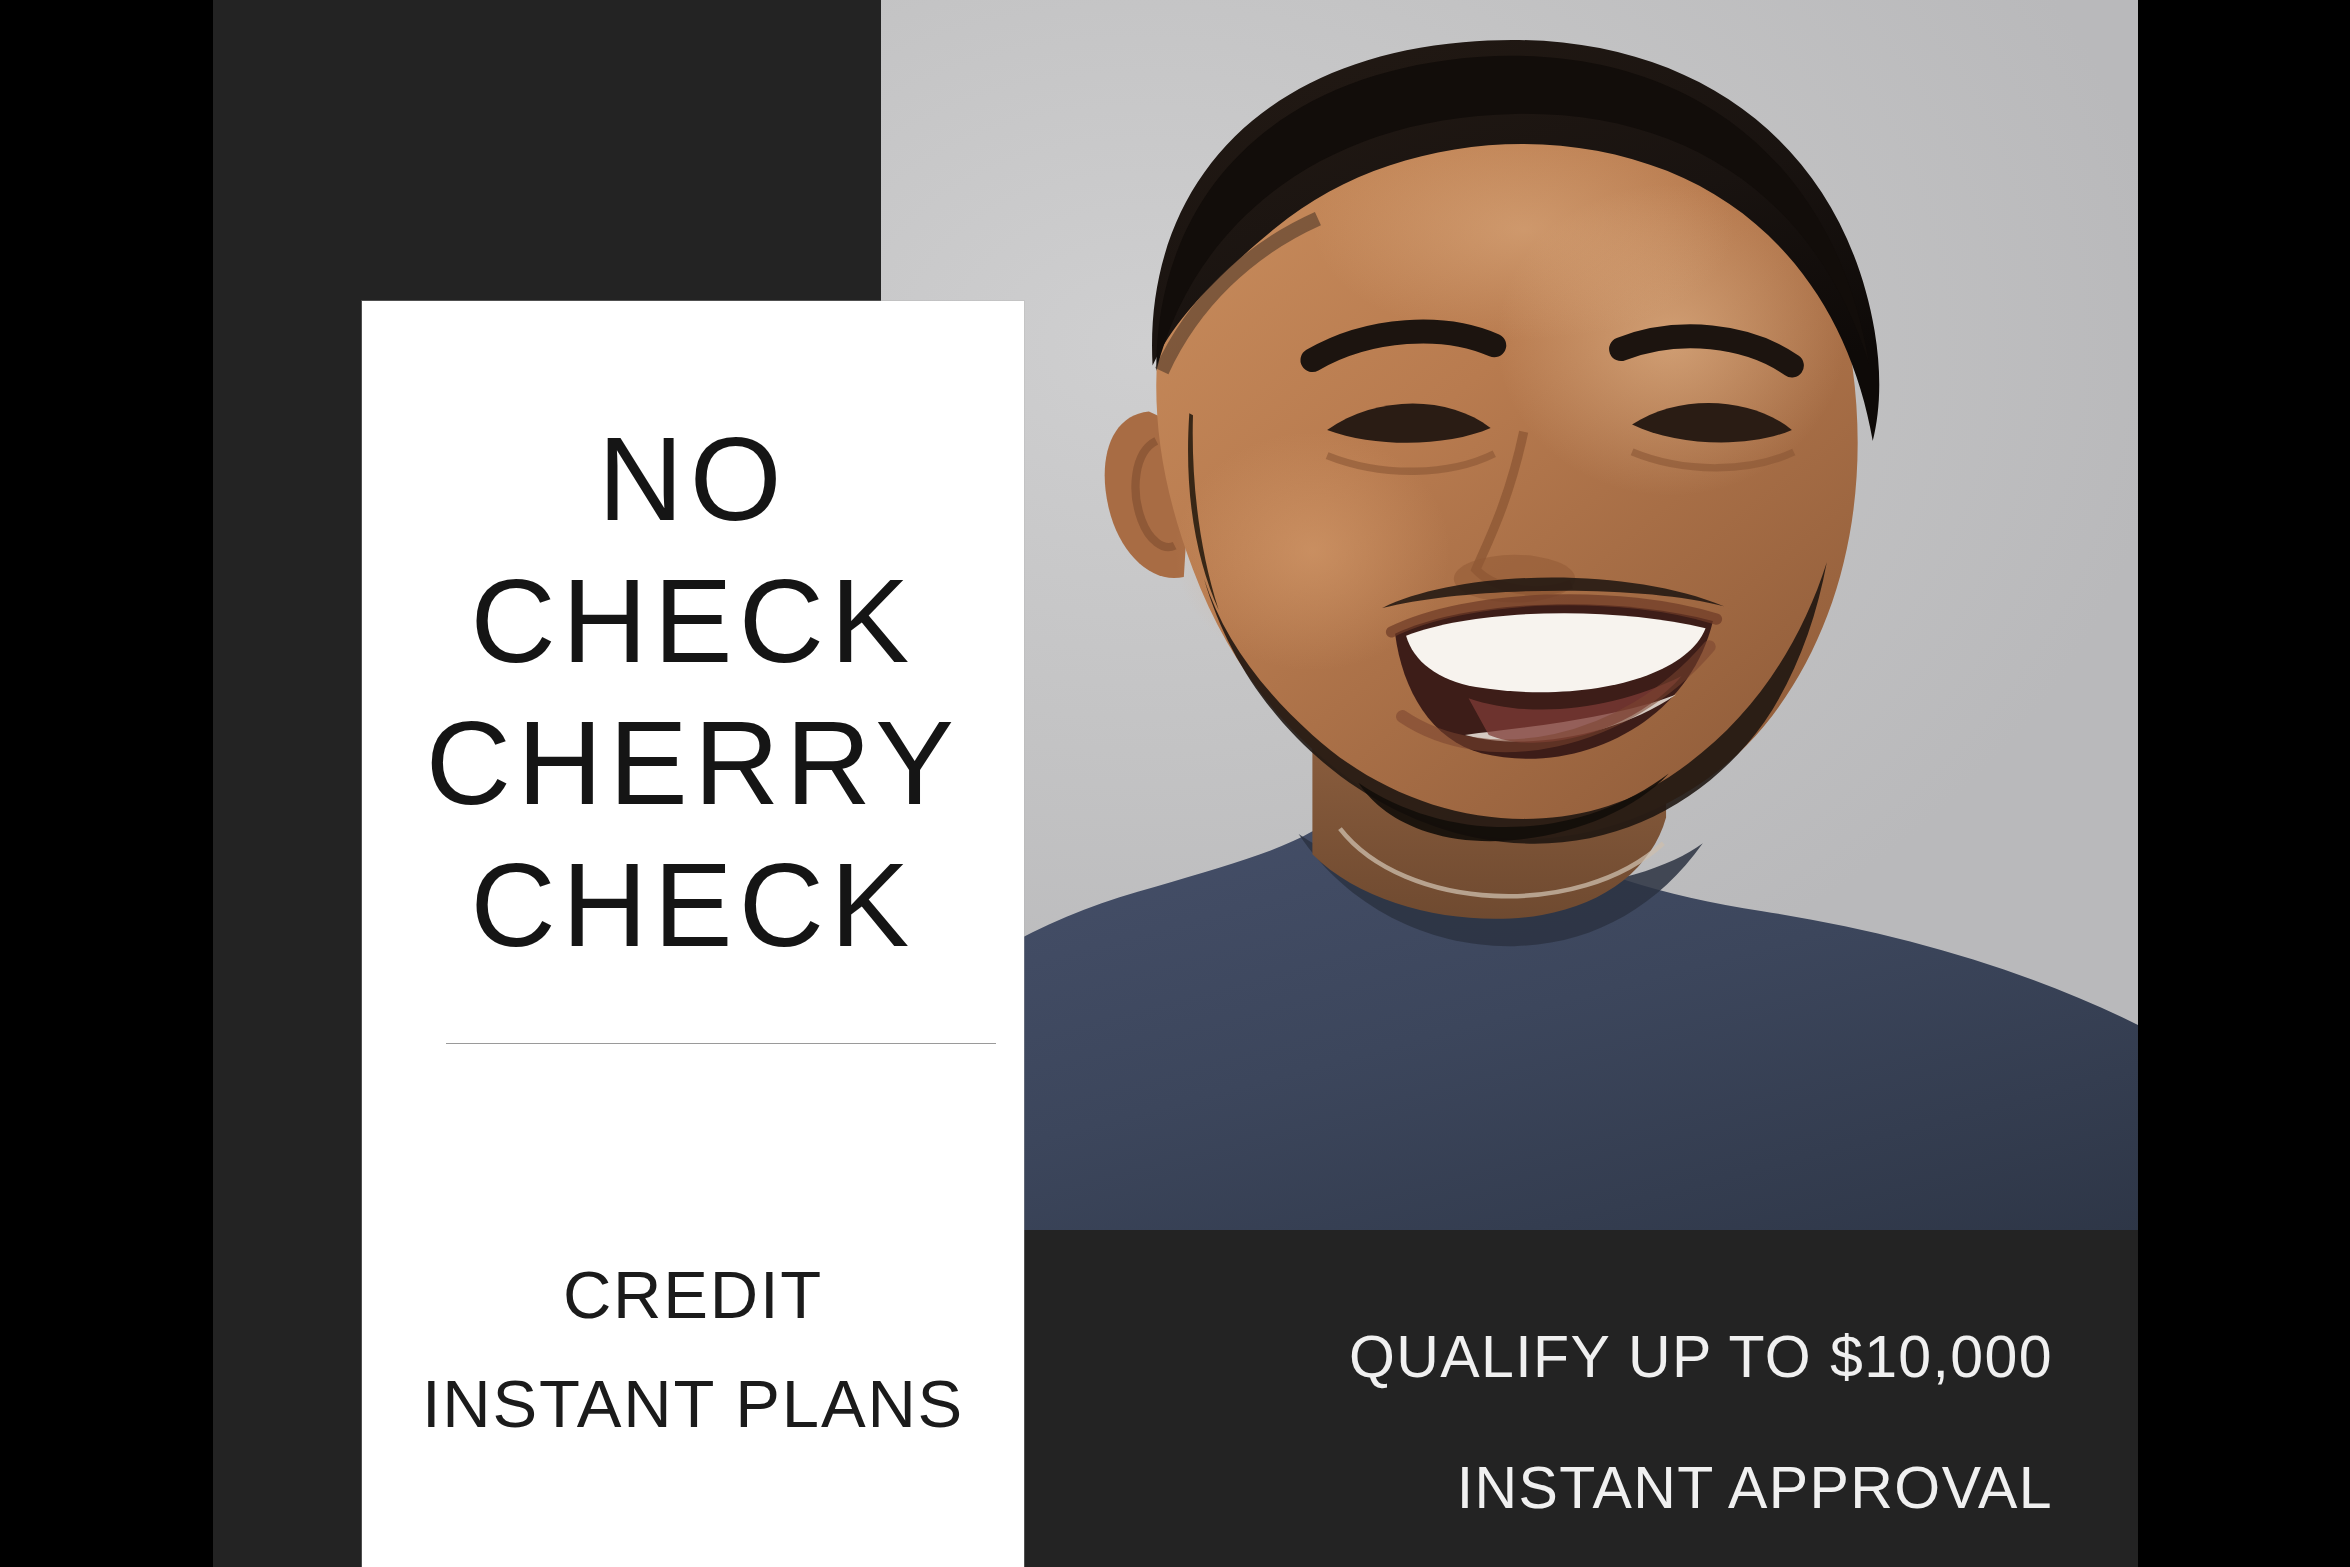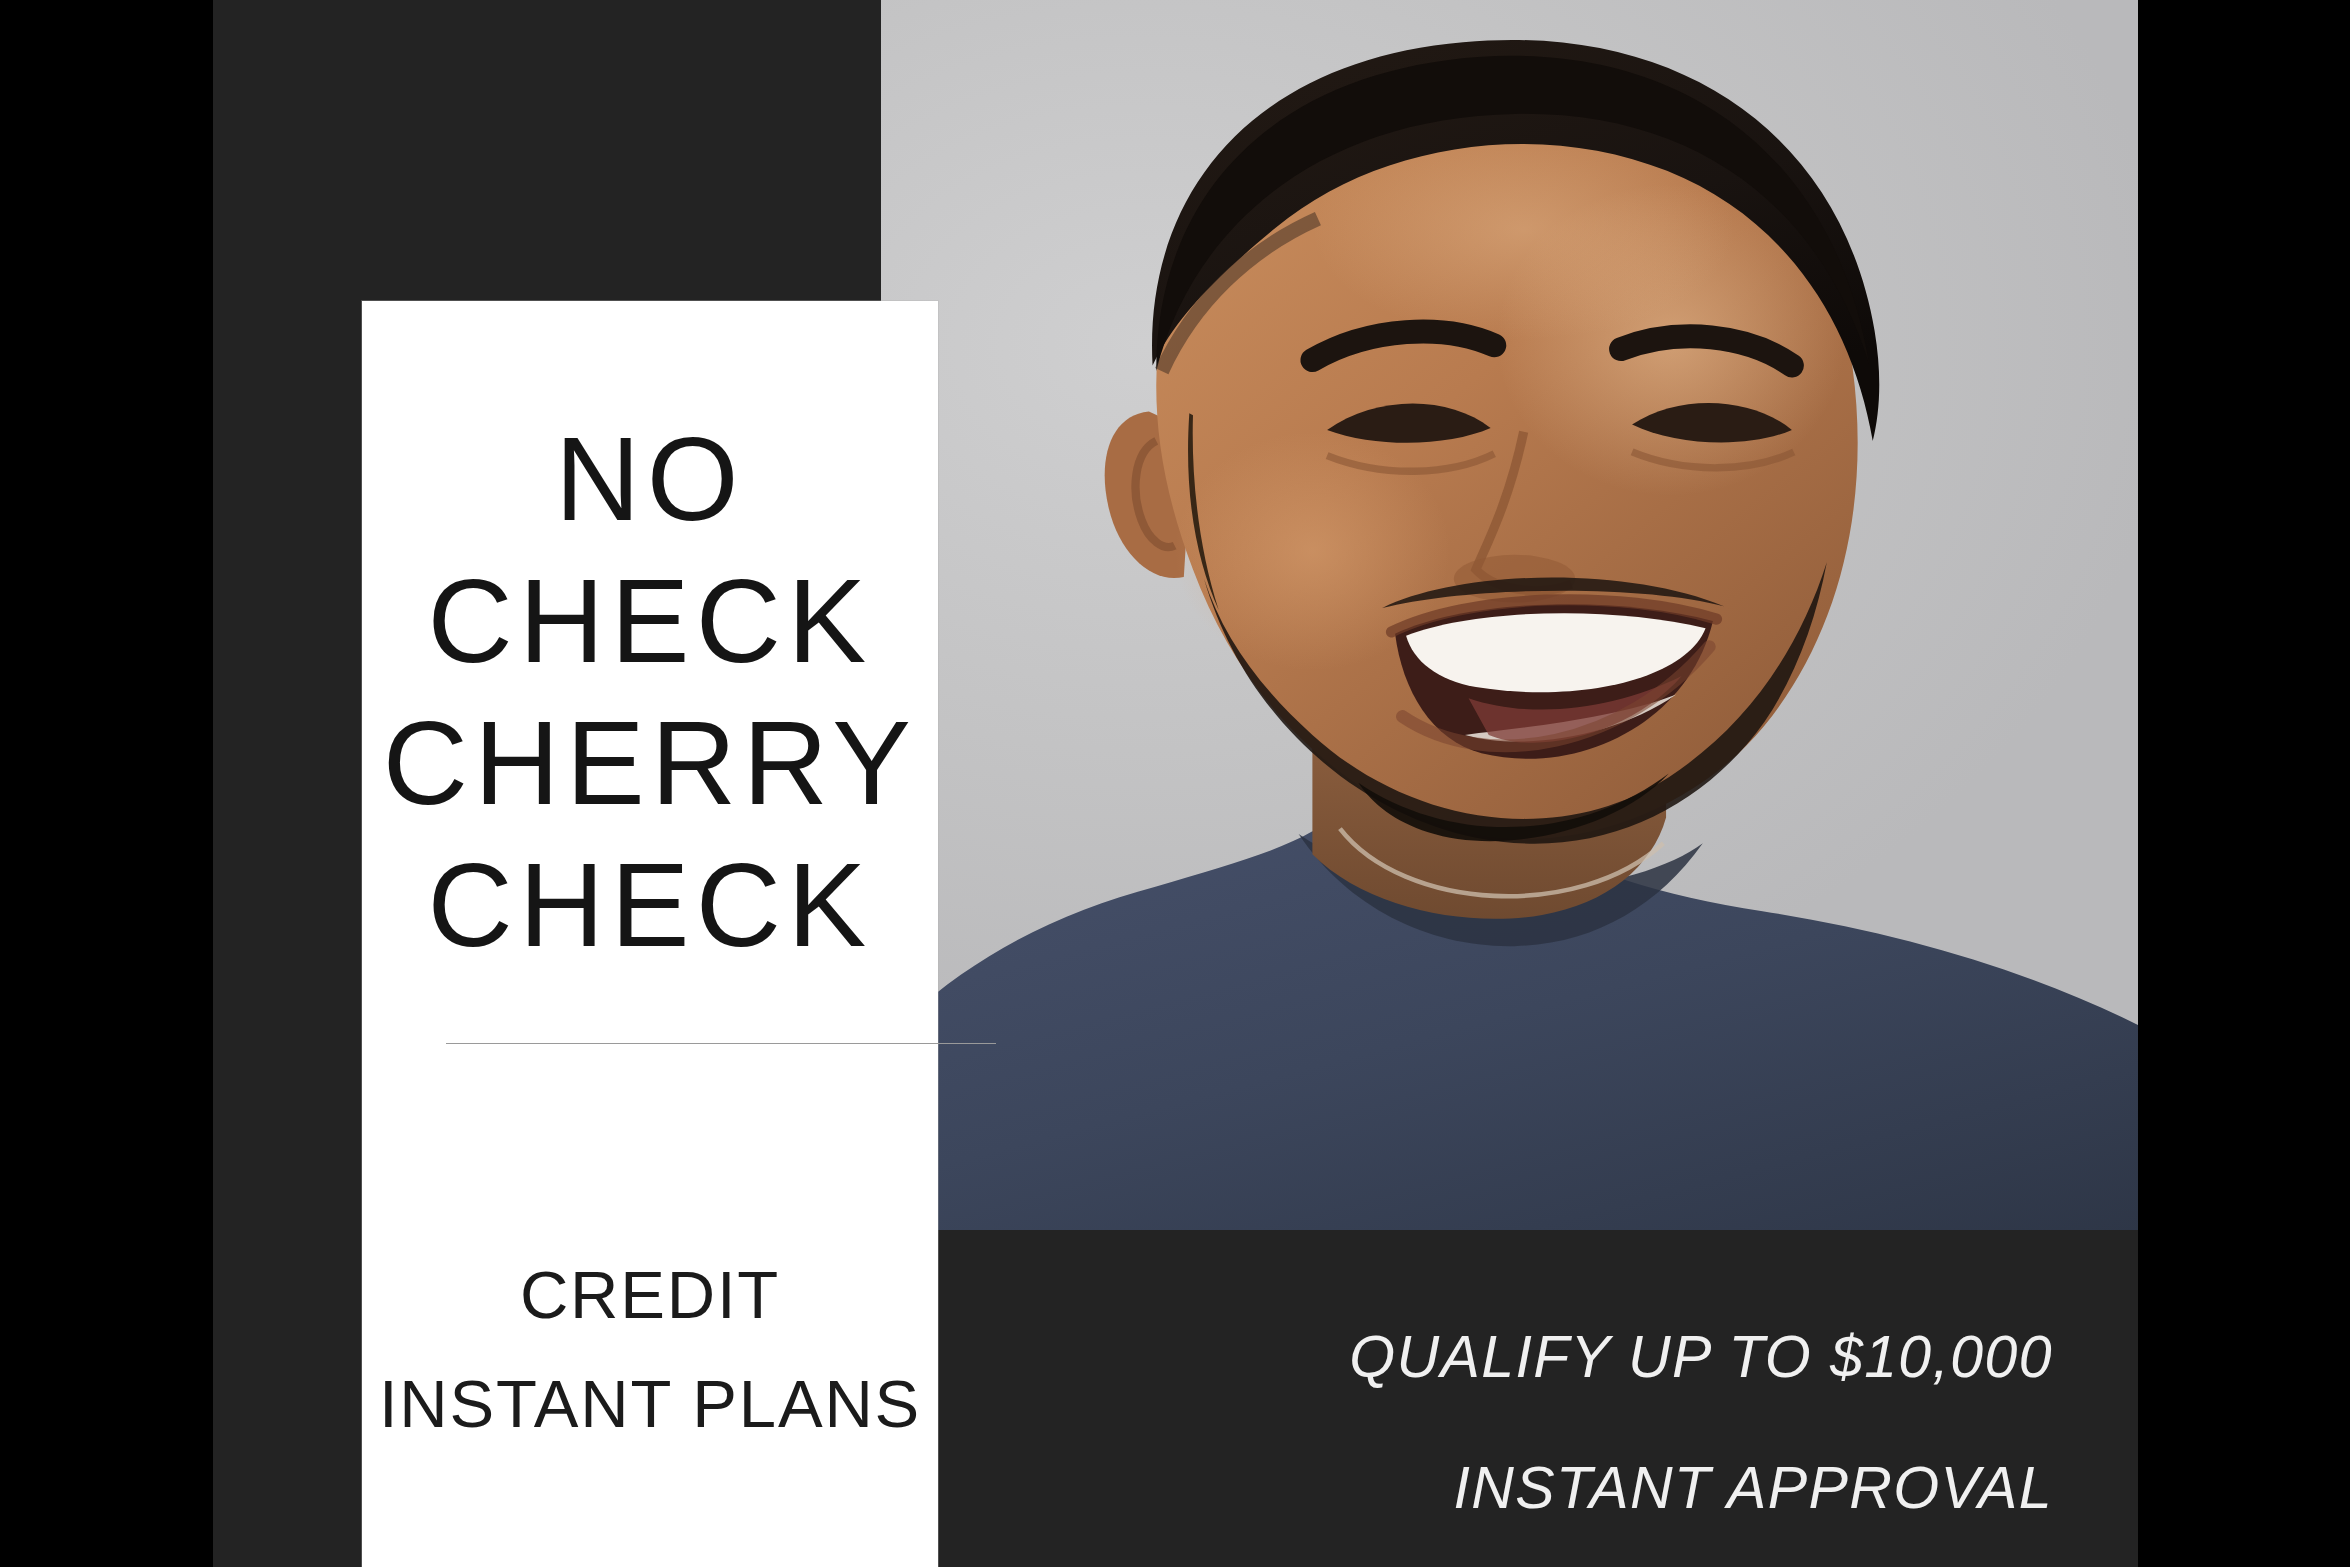--- a/index.html
+++ b/index.html
@@ -68,25 +68,26 @@
     width: 1470px;
     height: 1230px;
   }
   #portrait svg { display: block; width: 100%; height: 100%; }
 
   
   #white-card {
     position: absolute;
     left: 149px;          
     top: 301px;
-    width: 576px;         
+    width: 654px;         
     height: 1266px;       
     background: #ffffff;
     z-index: 30;
     box-shadow: 0 0 0 0.9px rgba(180,180,180,0.35);
+    padding-left: 8px;
   }
 
   #headline {
     position: absolute;
     left: 0;
     right: 0;
     top: 107px;
     text-align: center;
     color: #151515;
     font-size: 118px;
@@ -137,21 +138,20 @@
     position: absolute;
     right: 85px;          
     top: 62px;
     text-align: right;
     color: #f0f0f0;
     font-size: 59px;
     font-weight: 200;
     line-height: 131px;
     letter-spacing: 1.4px;
     white-space: nowrap;
-    font-style: italic;
   }
   #offer-lines .offer-line { display: block; }
 </style>
 </head>
 <body>
 
 <div id="ad-canvas">
 
   <div id="stage">
 

